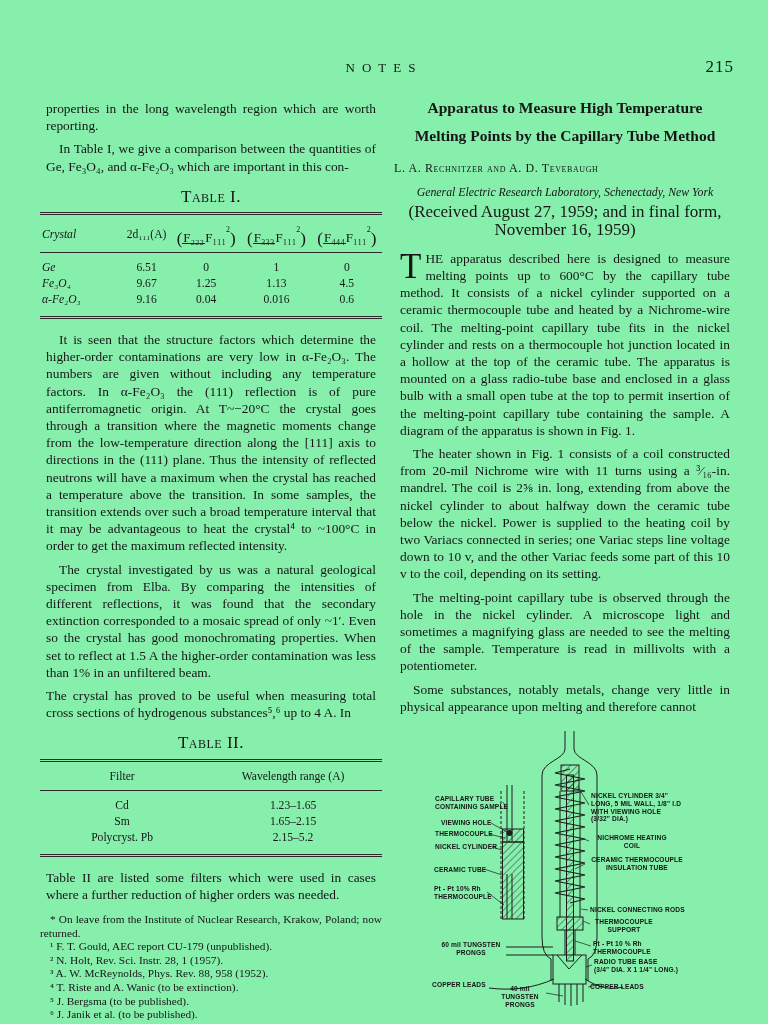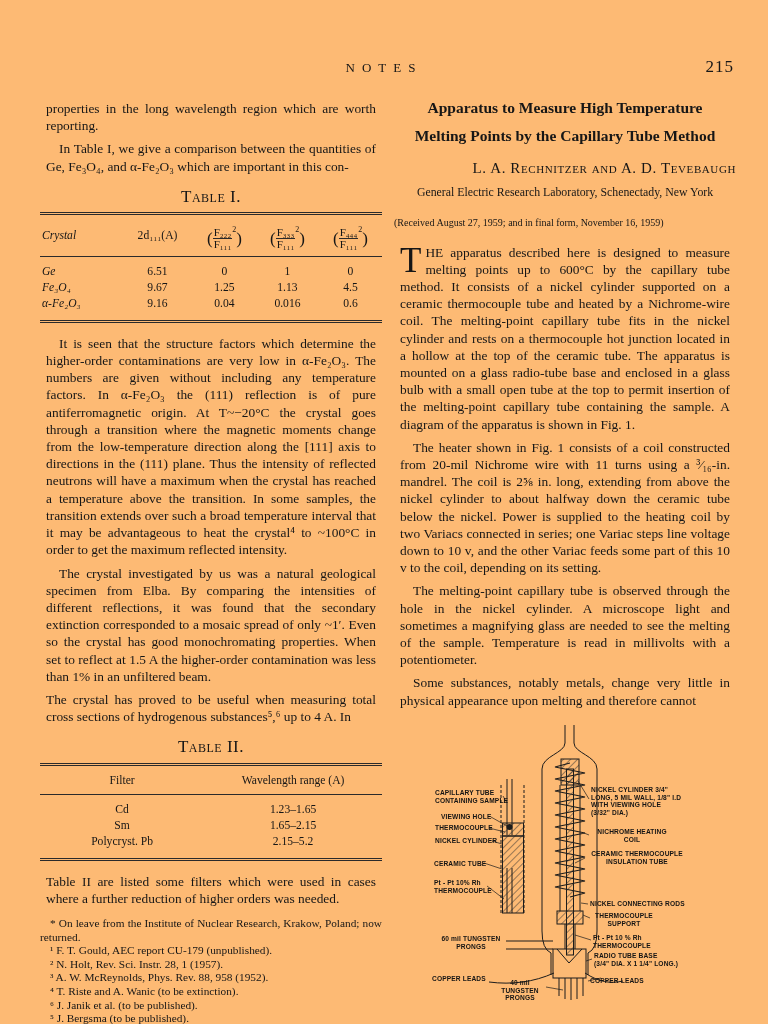--- a/index.html
+++ b/index.html
@@ -1,18 +1,18 @@
 <!DOCTYPE html>
 <html><head>
 <meta charset="utf-8">
 <style>
   html,body{margin:0;padding:0;background:#e8e8e4;}
   .page{
     position:relative; width:768px; height:1024px; margin:0 auto;
-    background:#fdba74; color:#161616; overflow:hidden;
+    background:#86efac; color:#161616; overflow:hidden;
     font-family:"Liberation Serif","DejaVu Serif",serif;
   }
   
   .runhead{position:absolute; top:60px; left:0; width:100%; text-align:center;
     font-size:13px; letter-spacing:7px; }
   .pagenum{position:absolute; top:57px; right:34px; font-size:17px; letter-spacing:1px;}
 
   
   .col{position:absolute; width:342px; font-size:13.4px; line-height:17.2px; text-align:justify;}
   .col-left{left:40px; top:94px;}
@@ -28,33 +28,33 @@
   table.journal th{font-weight:normal; border-bottom:1px solid #2a2a2a; padding:8px 2px 6px; vertical-align:middle;}
   table.journal td{padding:1px 2px;}
   table.journal .tpad-top td{padding-top:8px;}
   table.journal .tpad-bot td{padding-bottom:9px;}
   .al{text-align:left;font-style:italic;} .ac{text-align:center;}
   th.col1{width:24%;} 
   
   .fracwrap{white-space:nowrap;}
   .fracwrap::before{content:"("; font-size:17px; vertical-align:-3px;}
   .fracwrap::after{content:")"; font-size:17px; vertical-align:-3px;}
-  .frac{display:inline-flex; flex-direction:column; vertical-align:middle; font-size:11px; line-height:11px; text-align:center;}
+  .frac{display:inline-flex; flex-direction:row; vertical-align:middle; font-size:13px; line-height:11px; text-align:center;}
   .frac .num{border-bottom:1px solid #2a2a2a; padding:0 1px;}
   .fracwrap sup{font-size:8px; vertical-align:9px;}
 
   
   .footnotes{margin-top:10px; font-size:11.3px; line-height:13.6px; text-align:justify;}
   .footnotes div{text-indent:10px;}
 
   
   .art-title{font-weight:bold; font-size:15.5px; line-height:28px; text-align:center; margin:2px 8px 10px;}
-  .art-authors{text-align:right; font-variant:small-caps; font-size:15px; letter-spacing:.6px; margin-bottom:7px;}
-  .art-affil{text-align:center; font-size:11.8px; margin-bottom:13px;}
-  .art-received{font-size:10px; margin-bottom:12px;}
+  .art-authors{text-align:left; font-variant:small-caps; font-size:12px; letter-spacing:.6px; margin-bottom:7px;}
+  .art-affil{text-align:center; font-style:italic; font-size:11.8px; margin-bottom:2px;}
+  .art-received{text-align:center; font-size:17px; margin-bottom:12px;}
   .dropcap{float:left; font-size:35px; line-height:29px; padding:2px 4px 0 0;}
 
   
   .figure{position:relative; width:342px; height:292px; margin-top:14px;}
   .figure svg{position:absolute; left:0; top:0;}
   .fig-label{position:absolute; font:bold 6.6px/1.18 "Liberation Sans","DejaVu Sans",sans-serif;
     white-space:pre-line; color:#141414; letter-spacing:.15px;}
   .fig-label.c{text-align:center;}
   .fig-caption{text-align:center; font-size:11.8px; margin-top:8px; font-variant:small-caps;}
 </style>
@@ -154,22 +154,22 @@
     </div>
 
     <p>Table II are listed some filters which were used in cases where a further reduction of higher orders was needed.</p>
 
     <div class="footnotes">
       <div>* On leave from the Institute of Nuclear Research, Krakow, Poland; now returned.</div>
       <div>¹ F. T. Gould, AEC report CU-179 (unpublished).</div>
       <div>² N. Holt, Rev. Sci. Instr. 28, 1 (1957).</div>
       <div>³ A. W. McReynolds, Phys. Rev. 88, 958 (1952).</div>
       <div>⁴ T. Riste and A. Wanic (to be extinction).</div>
+      <div>⁵ J. Bergsma (to be published).</div>
       <div>⁶ J. Janik et al. (to be published).</div>
-      <div>⁵ J. Bergsma (to be published).</div>
     </div>
   </div>
 
   <div class="col col-right">
     <div class="art-title">Apparatus to Measure High Temperature Melting Points by the Capillary Tube Method</div>
     <div class="art-authors">L. A. Rechnitzer and A. D. Tevebaugh</div>
     <div class="art-affil">General Electric Research Laboratory, Schenectady, New York</div>
     <div class="art-received">(Received August 27, 1959; and in final form, November 16, 1959)</div>
 
     <p><span class="dropcap">T</span><span>HE apparatus described here is designed to measure melting points up to 600°C by the capillary tube method. It consists of a nickel cylinder supported on a ceramic thermocouple tube and heated by a Nichrome-wire coil. The melting-point capillary tube fits in the nickel cylinder and rests on a thermocouple hot junction located in a hollow at the top of the ceramic tube. The apparatus is mounted on a glass radio-tube base and enclosed in a glass bulb with a small open tube at the top to permit insertion of the melting-point capillary tube containing the sample. A diagram of the apparatus is shown in Fig. 1.</span></p>

